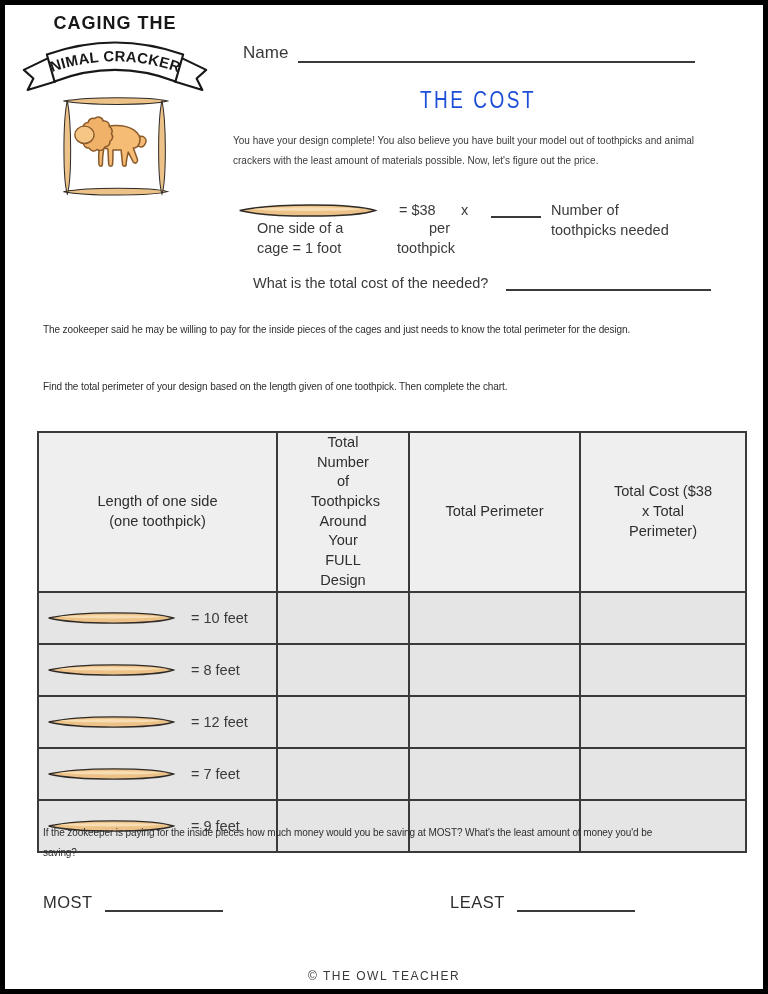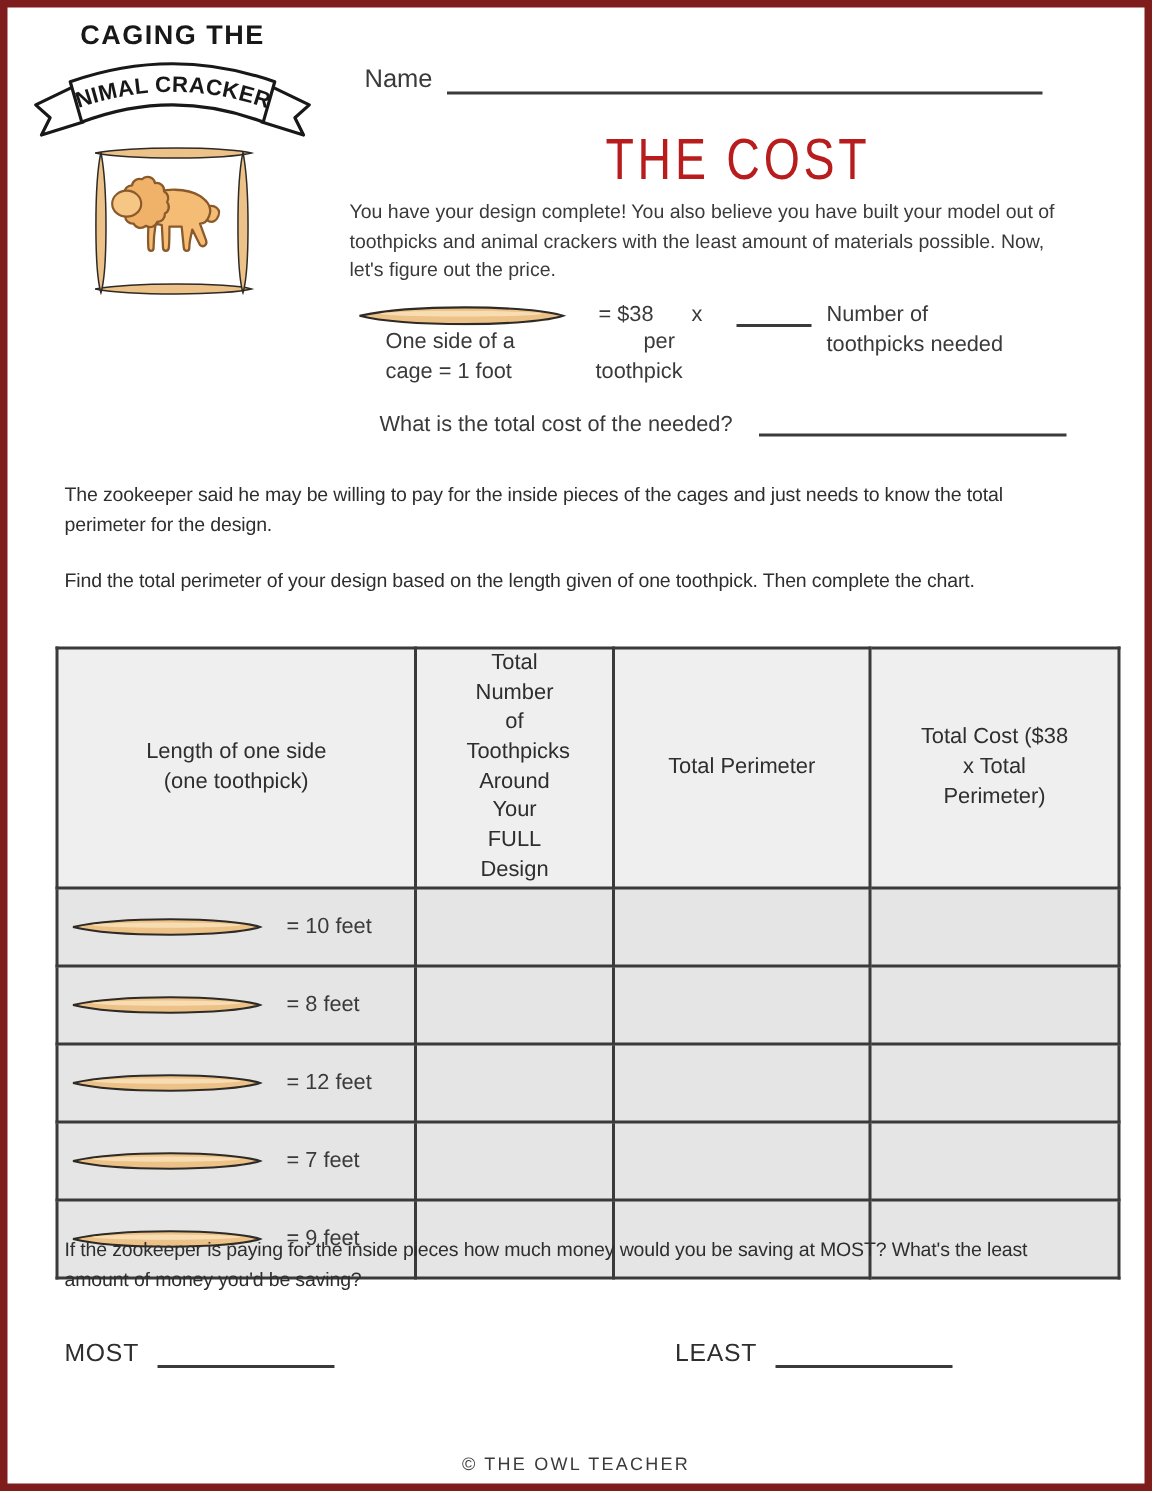--- a/index.html
+++ b/index.html
@@ -2,21 +2,21 @@
 <html><head>
 <meta charset="utf-8">
 <style>
   * { margin:0; padding:0; box-sizing:border-box; }
   html,body { background:#888; }
   .page {
     position:relative;
     width:768px; height:994px;
     margin:0 auto;
     background:#fff;
-    border:5px solid #7f1d1d;
+    border:5px solid #000000;
     font-family:"Liberation Sans", sans-serif;
     color:#3a3a3a;
     overflow:hidden;
   }
   
   .logo-block { position:absolute; left:14px; top:8px; width:192px; }
   .logo-title {
     text-align:center; font-weight:bold; font-size:18px;
     letter-spacing:1px; color:#181818;
   }
@@ -25,27 +25,27 @@
   
   .name-row {
     position:absolute; left:238px; top:38px; width:452px;
     display:flex; align-items:flex-end; gap:10px;
     font-size:17px;
   }
   .fill-line { border-bottom:2px solid #3a3a3a; height:18px; }
   .name-row .fill-line { flex:1; }
   
   .doc-title {
-    position:absolute; left:252px; top:84px; width:470px;
-    text-align:center; font-size:31px; font-weight:500;
-    letter-spacing:2.5px; color:#b91c1c;
+    position:absolute; left:238px; top:84px; width:470px;
+    text-align:center; font-size:19px; font-weight:500;
+    letter-spacing:2.5px; color:#1d4ed8;
   }
   .doc-title span { display:inline-block; transform:scaleY(1.25); }
   
-  .para { font-size:13px; line-height:19.5px; }
+  .para { font-size:10px; line-height:19.5px; }
   .intro { position:absolute; left:228px; top:126px; width:482px; }
   .cond { color:#2e2e2e; letter-spacing:-0.1px; }
   .para-zoo  { position:absolute; left:38px; top:315px; width:645px; }
   .para-find { position:absolute; left:38px; top:372px; width:645px; }
   .para-save { position:absolute; left:38px; top:818px; width:645px; }
   
   .equation { position:absolute; left:228px; top:196px; width:500px; height:64px; }
   .equation .abs { position:absolute; font-size:14.5px; line-height:19px; }
   .eq-toothpick { position:absolute; left:2px; top:3px; }
   .eq-blank { position:absolute; left:258px; top:0; width:50px; height:17px; border-bottom:2px solid #3a3a3a; }

